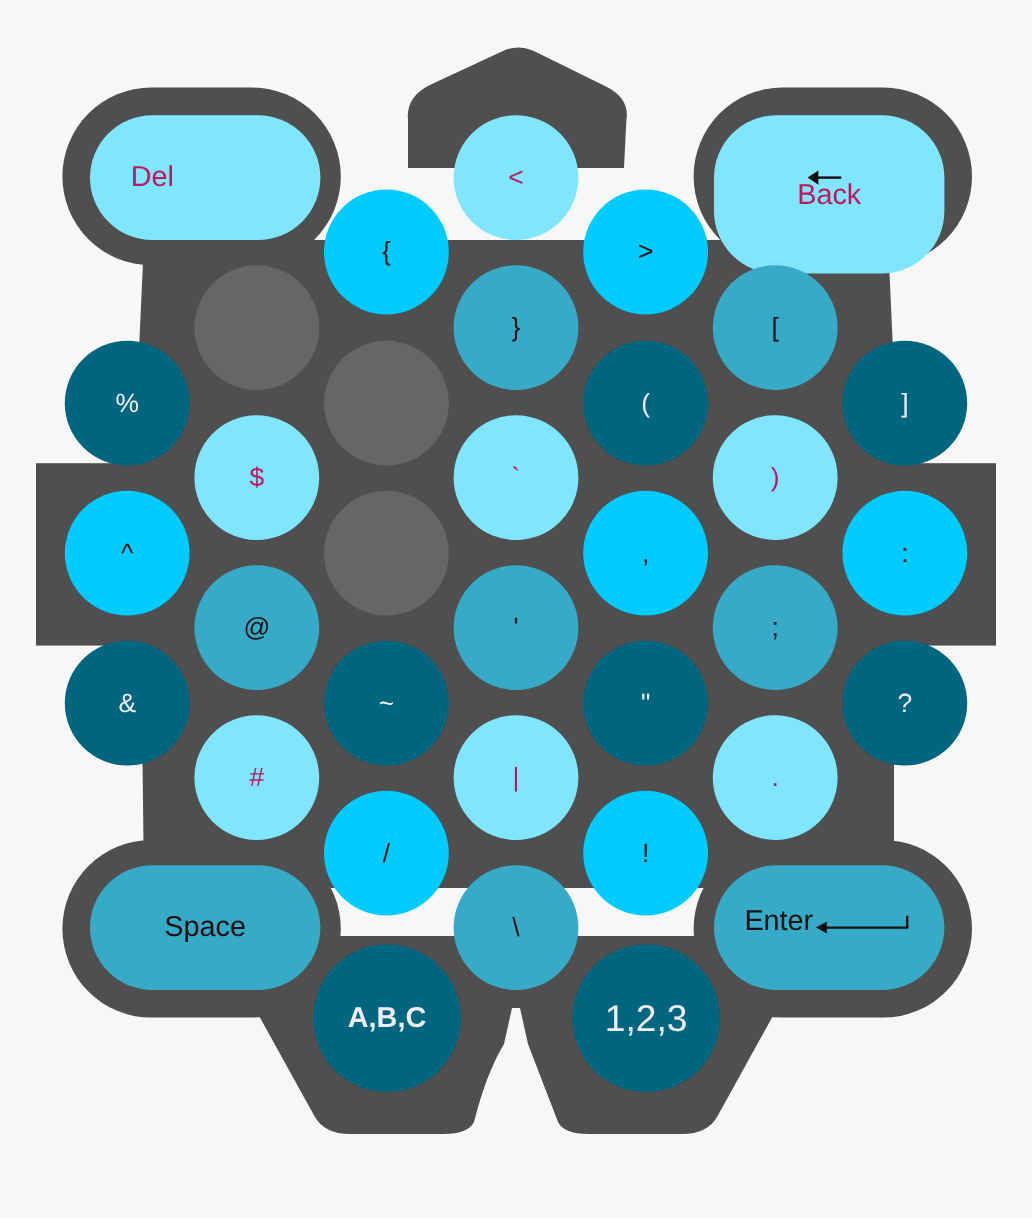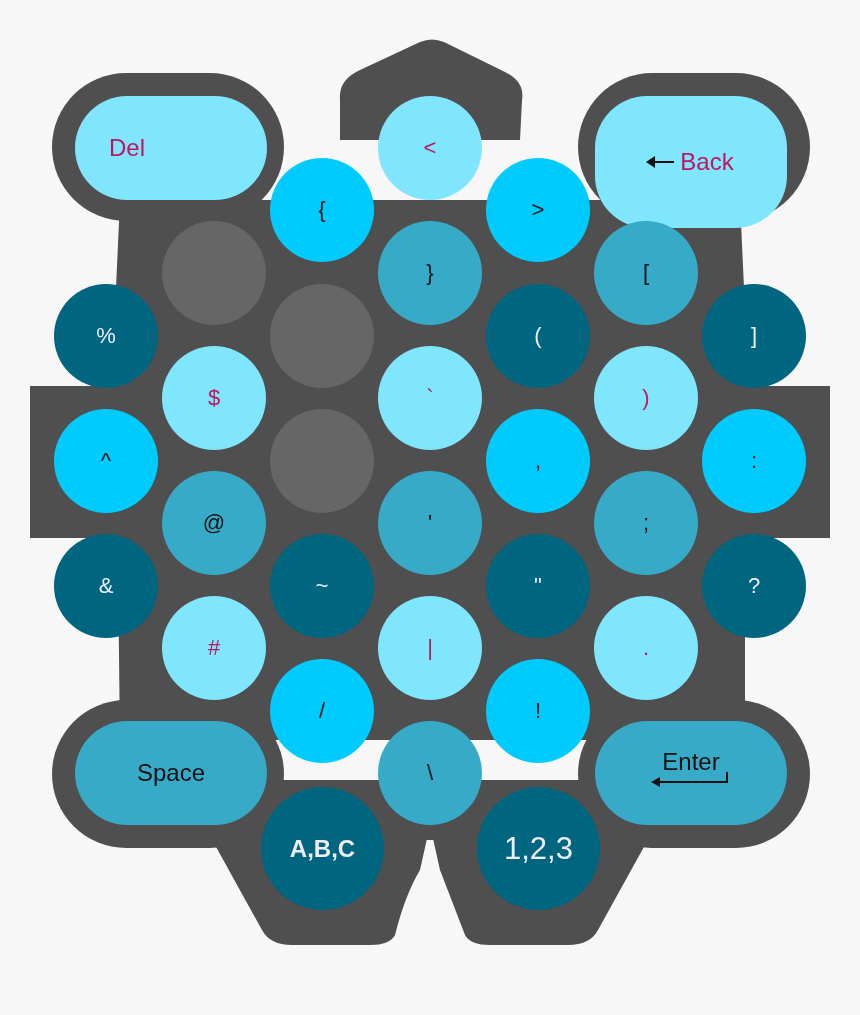--- a/index.html
+++ b/index.html
@@ -54,28 +54,28 @@
 
       <path d="M215 780 L440 780 L420 870 Q405 895 395 935 Q390 945 370 945 L292 945 Q270 945 262 930 L215 845 Z"></path>
       <path d="M420 780 L645 780 L645 845 L598 930 Q590 945 568 945 L490 945 Q470 945 465 935 L440 870 Z"></path>
       <rect x="240" y="780" width="380" height="60"></rect>
     </g>
   </svg>
 
   <div class="pill c-light" style="left:75px;top:96px;width:192px;height:104px;justify-content:flex-start;padding-left:34px;box-sizing:border-box;">
     <span>Del</span>
   </div>
-  <div class="pill c-light" style="left:595px;top:96px;width:192px;height:132px;">
+  <div class="pill c-light" style="left:595px;top:96px;width:192px;height:132px;flex-direction:column;">
     <span class="arrow-back"></span>
     <span>Back</span>
   </div>
   <div class="pill c-mid" style="left:75px;top:721px;width:192px;height:104px;">
     <span>Space</span>
   </div>
-  <div class="pill c-mid" style="left:595px;top:721px;width:192px;height:104px;flex-direction:column;">
+  <div class="pill c-mid" style="left:595px;top:721px;width:192px;height:104px;flex-direction:row;">
     <span style="margin-top:-10px;">Enter</span>
     <svg width="84" height="16" style="margin-top:-4px;">
       <path d="M78 0 L78 10 L10 10" stroke="#111" stroke-width="2" fill="none"></path>
       <path d="M2 10 L11 5 L11 15 Z" fill="#111"></path>
     </svg>
   </div>
 
   <div class="key c-dark" style="left:54px;top:284px;width:104px;height:104px;">
       <span>%</span>
     </div>

